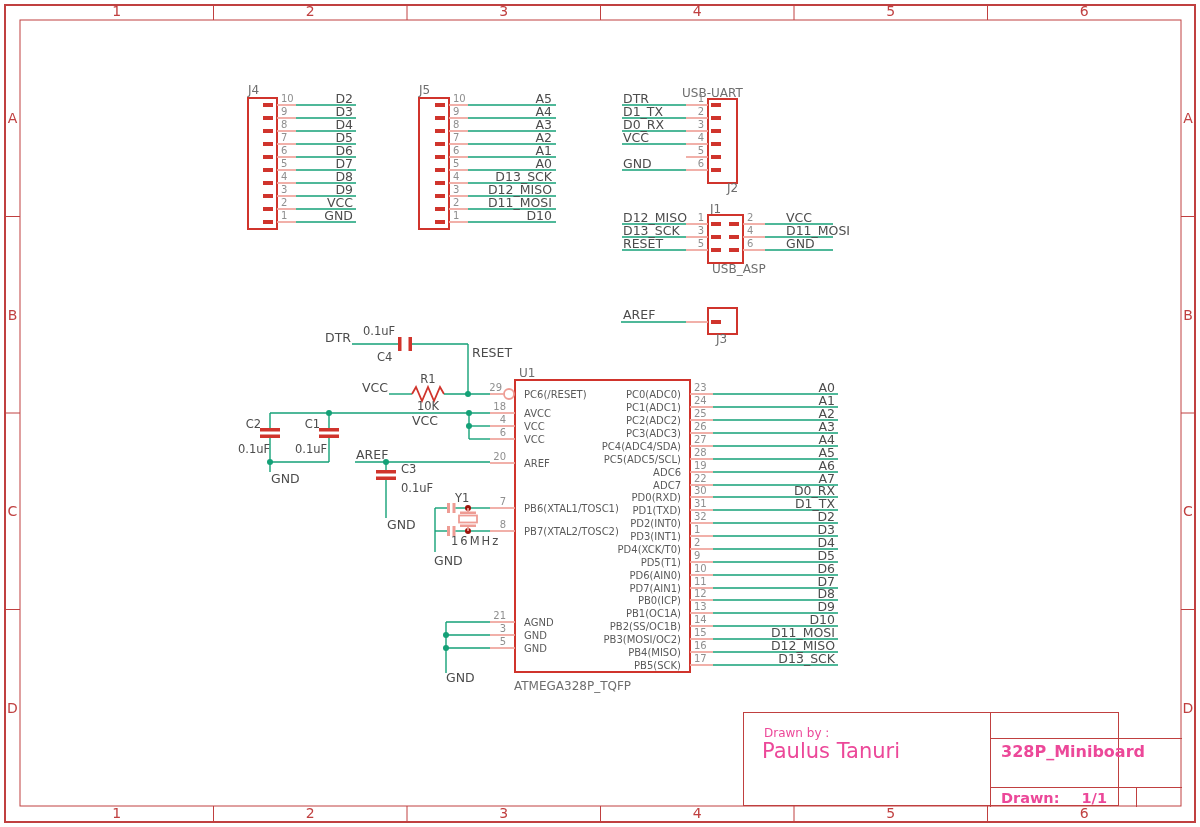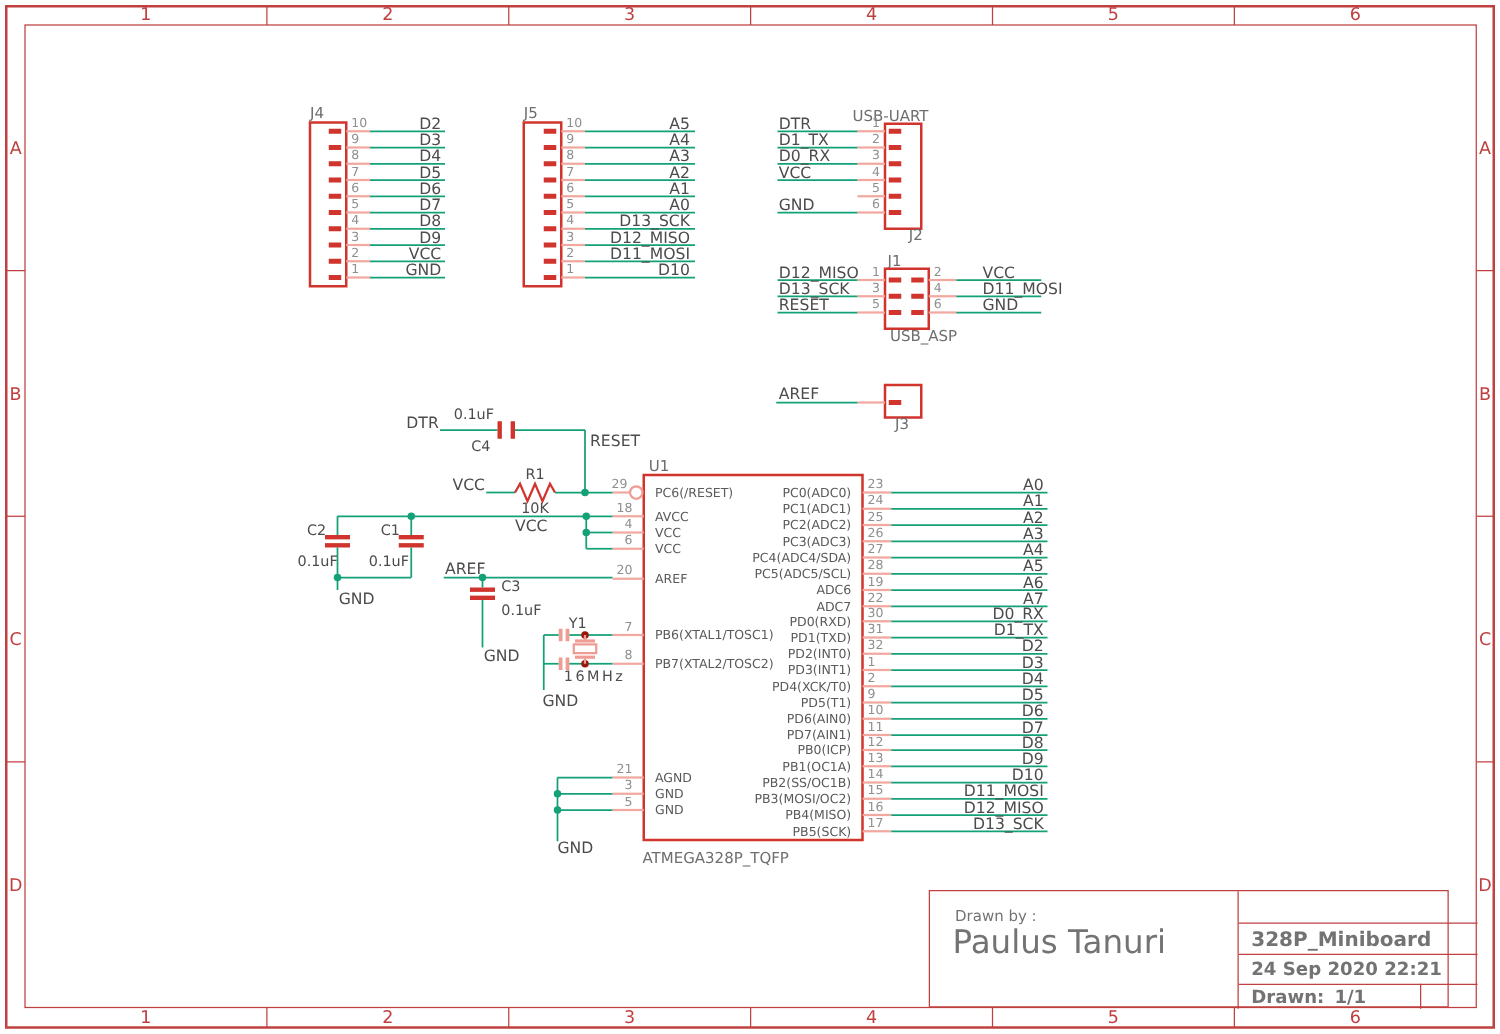--- a/index.html
+++ b/index.html
@@ -22,33 +22,33 @@
   
   text{font-family:"DejaVu Sans", sans-serif;}
   .t-net{font-size:12.5px;fill:#4c4c4c;}
   .t-name{font-size:10px;fill:#5a5a5a;}
   .t-num{font-size:10px;fill:#8f8f8f;}
   .t-ref{font-size:12px;fill:#6e6e6e;}
   .t-val{font-size:11.5px;fill:#4c4c4c;}
   .t-frame{font-size:14px;fill:#c04040;}
   .t-mhz{letter-spacing:2px;}
   
-  #titleblock{position:absolute;left:743px;top:712px;width:416px;height:94px;
-              box-sizing:border-box;border:1px solid #c04040;color:#737373;}
+  #titleblock{position:absolute;left:743px;top:712px;width:376px;height:94px;
+              box-sizing:border-box;border:1px solid #c04040;color:#ec4899;}
   #tb-left{position:absolute;left:0;top:0;width:247px;height:94px;box-sizing:border-box;
            border-right:1px solid #c04040;}
   .tb-drawnby{position:absolute;left:20px;top:13px;font-size:12px;}
-  .tb-author{position:absolute;left:18px;top:26px;font-size:26px;}
+  .tb-author{position:absolute;left:18px;top:26px;font-size:21px;}
   #tb-right{position:absolute;left:247px;top:0;width:191px;height:94px;font-weight:bold;}
   .tb-row{position:absolute;left:0;width:191px;box-sizing:border-box;border-top:1px solid #c04040;}
   .tb-title{top:25px;height:25px;font-size:16px;line-height:25px;padding-left:10px;}
   .tb-date{top:50px;height:24px;font-size:14.5px;line-height:24px;padding-left:10px;}
   .tb-sheet{top:74px;height:20px;font-size:14.5px;line-height:20px;padding-left:10px;}
   .tb-sheet-divider{position:absolute;left:145px;top:74px;width:0;height:20px;border-left:1px solid #c04040;}
-  .tb-sheet-val{display:inline-block;margin-left:8px;}
+  .tb-sheet-val{display:inline-block;margin-left:22px;}
 </style>
 </head>
 <body>
 
 <div id="sheet">
   <svg id="schematic" width="1200" height="827" viewBox="0 0 1200 827">
       <rect x="5" y="5" width="1190" height="817" class="frame-line-2"></rect>
       <rect x="20" y="20" width="1161" height="786" class="frame-line"></rect>
       <line x1="213.5" y1="5" x2="213.5" y2="20" class="frame-line"></line>
       <line x1="213.5" y1="806" x2="213.5" y2="822" class="frame-line"></line>
@@ -484,18 +484,17 @@
       <text x="446" y="682" class="t-net" text-anchor="start">GND</text>
     </svg>
 
   <div id="titleblock">
     <div id="tb-left">
       <div class="tb-drawnby">Drawn by :</div>
       <div class="tb-author">Paulus Tanuri</div>
     </div>
     <div id="tb-right">
       <div class="tb-row tb-title">328P_Miniboard</div>
-      <div class="tb-row tb-date">24 Sep 2020 22:21</div>
       <div class="tb-row tb-sheet"><span>Drawn:</span><span class="tb-sheet-val">1/1</span></div>
       <div class="tb-sheet-divider"></div>
     </div>
   </div>
 </div>
 
 </body></html>

